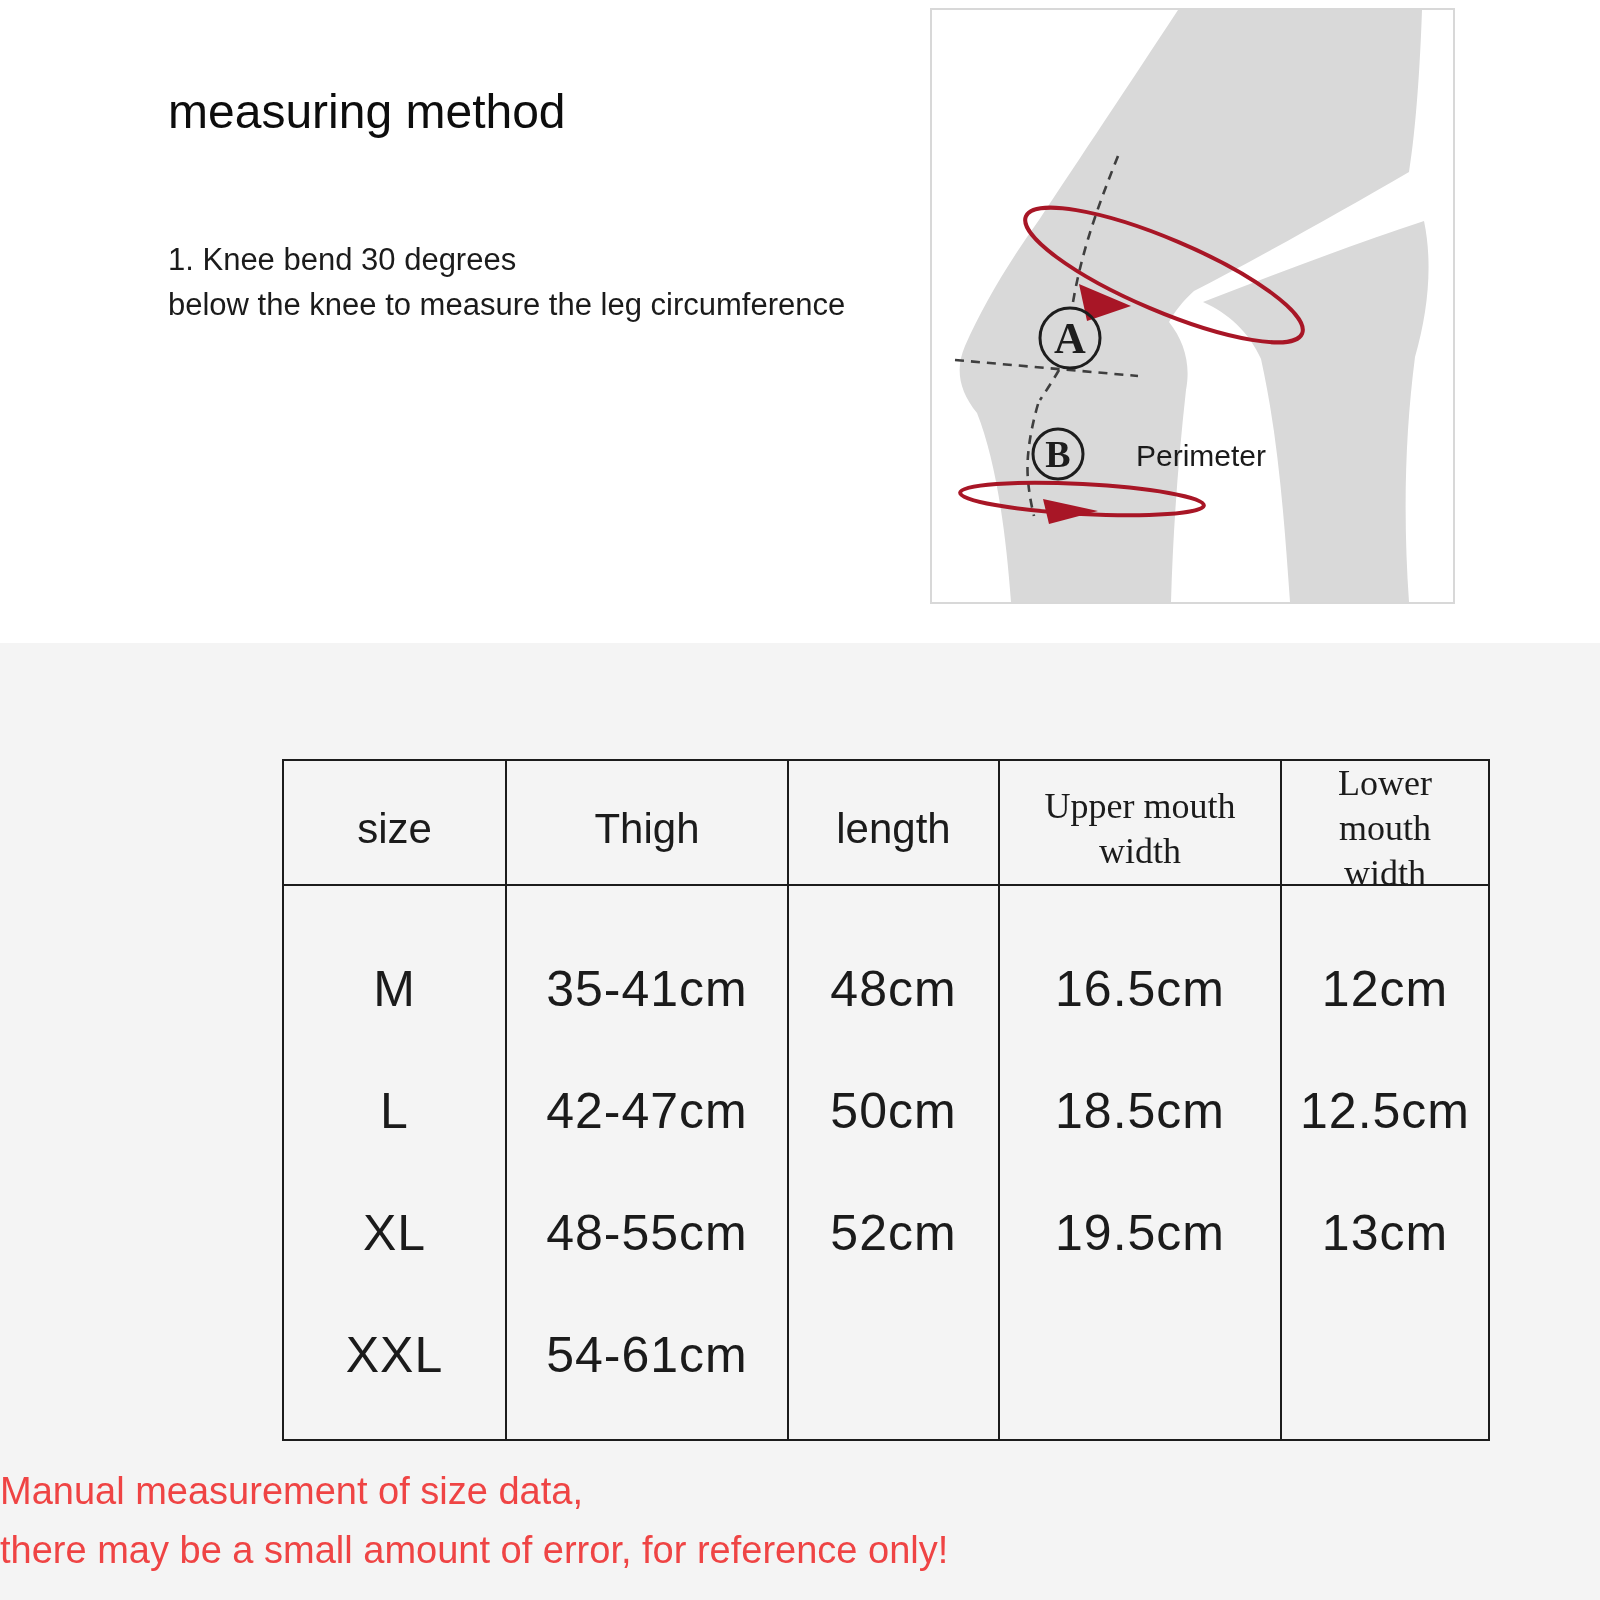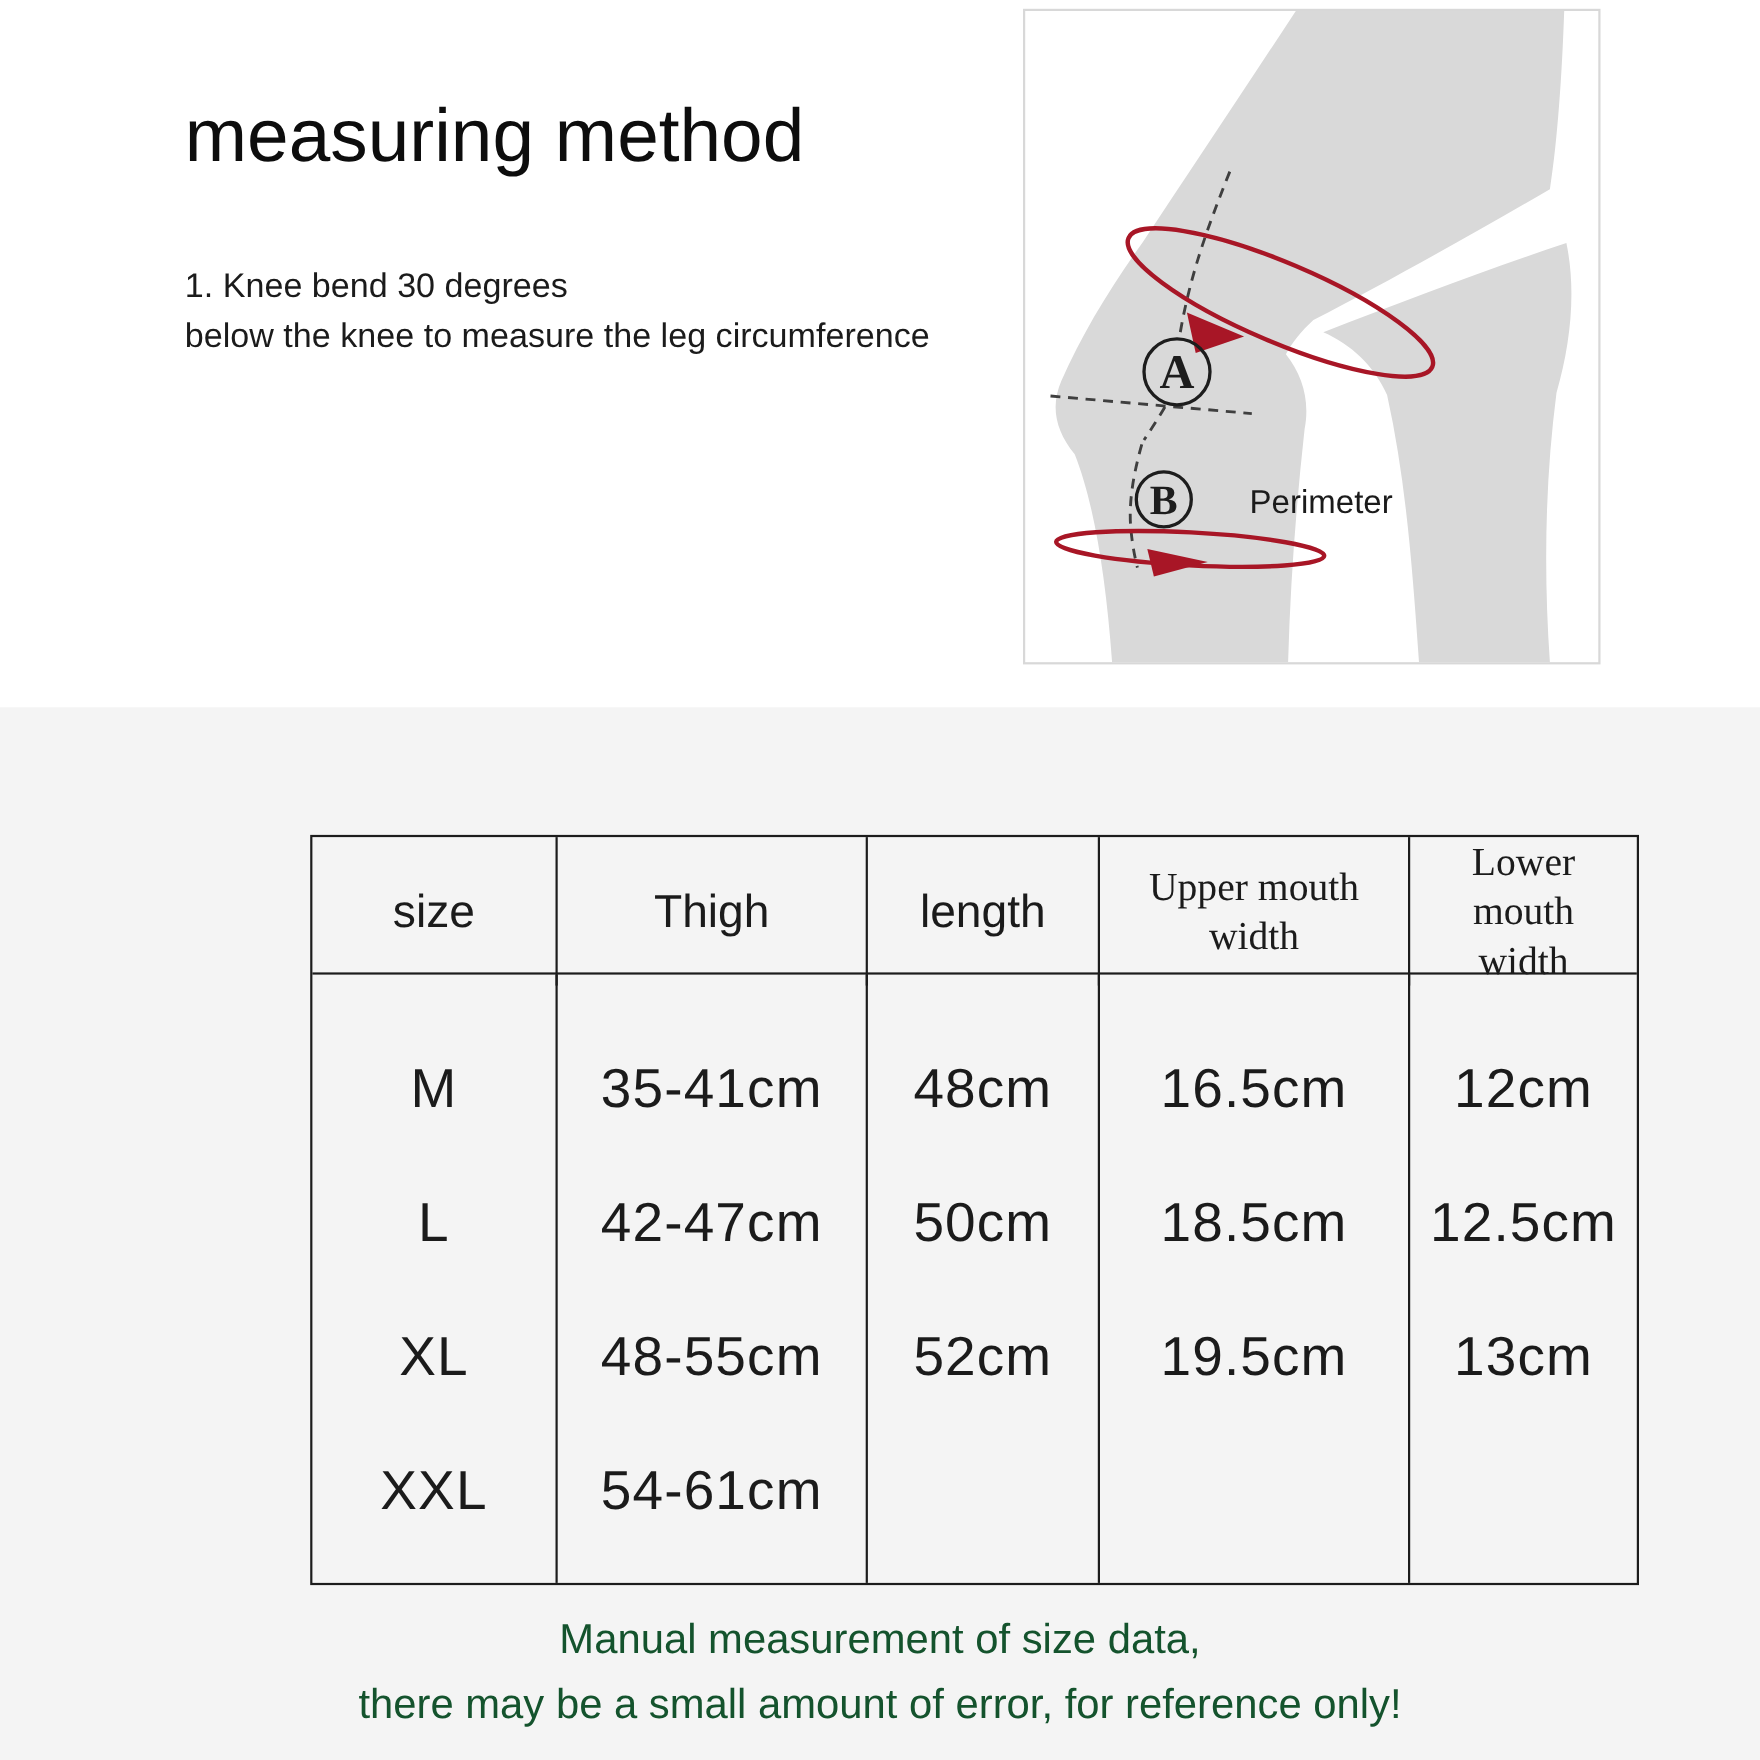--- a/index.html
+++ b/index.html
@@ -1,21 +1,21 @@
 <!DOCTYPE html>
 <html><head>
 <meta charset="utf-8">
 <style>
   html,body{margin:0;padding:0;}
   body{font-family:"Liberation Sans", sans-serif; background:#ffffff;}
   .canvas{position:relative; width:1600px; height:1600px; overflow:hidden; background:#ffffff; color:#1b1b1b;}
 
   .gray-section{position:absolute; left:0; top:643px; width:1600px; height:957px; background:#f4f4f4;}
 
-  .title{position:absolute; left:168px; top:84px; margin:0; font-size:68px; font-weight:400; letter-spacing:0px; color:#0d0d0d;}
+  .title{position:absolute; left:168px; top:84px; margin:0; font-size:48px; font-weight:400; letter-spacing:0px; color:#0d0d0d;}
 
   .instructions{position:absolute; left:168px; top:238px; width:760px; font-size:31px; line-height:1.45; color:#1b1b1b;}
   .instructions p{margin:0;}
 
   .figure-box{position:absolute; left:930px; top:8px; width:521px; height:592px; background:#ffffff; border:2px solid #d8d8d8; box-sizing:content-box;}
   .fig-svg{display:block; width:521px; height:592px;}
   .leg{fill:#d9d9d9;}
   .arrow-stroke{stroke:#a81626; stroke-width:4; fill:none;}
   .arrow-head{fill:#a81626;}
   .dash{stroke:#3f3f3f; stroke-width:2.6; fill:none; stroke-dasharray:9 7;}
@@ -26,21 +26,21 @@
   .size-table{position:absolute; left:262px; top:759px; width:1204px; border:2px solid #1c1c1c; background:transparent;margin-left:20px;}
   .thead{display:grid; grid-template-columns:223px 282px 211px 282px 206px; height:123px; border-bottom:2px solid #1c1c1c;}
   .th{display:flex; align-items:center; justify-content:center; text-align:center; font-size:42px; color:#1b1b1b; border-right:2px solid #1c1c1c; box-sizing:border-box;}
   .th.small{font-size:36px; line-height:1.25; padding:0 29px;font-family:Liberation Serif, serif;}
   .th:last-child{border-right:none;}
   .tbody{display:grid; grid-template-columns:223px 282px 211px 282px 206px; height:553px;}
   .col{border-right:2px solid #1c1c1c; box-sizing:border-box; padding-top:42px;}
   .col:last-child{border-right:none;}
   .val{height:122px; display:flex; align-items:center; justify-content:center; font-size:50px; letter-spacing:1px; color:#1b1b1b;}
 
-  .note{position:absolute; left:0; top:1462px; width:1600px; text-align:center; font-size:38px; line-height:1.55; color:#14532d;}
+  .note{position:absolute; left:0; top:1462px; width:1600px; text-align:left; font-size:38px; line-height:1.55; color:#ef4444;}
   .note p{margin:0;}
 </style>
 </head>
 <body>
 
 <div class="canvas">
 
   <div class="gray-section"></div>
 
   <h1 class="title">measuring method</h1>

